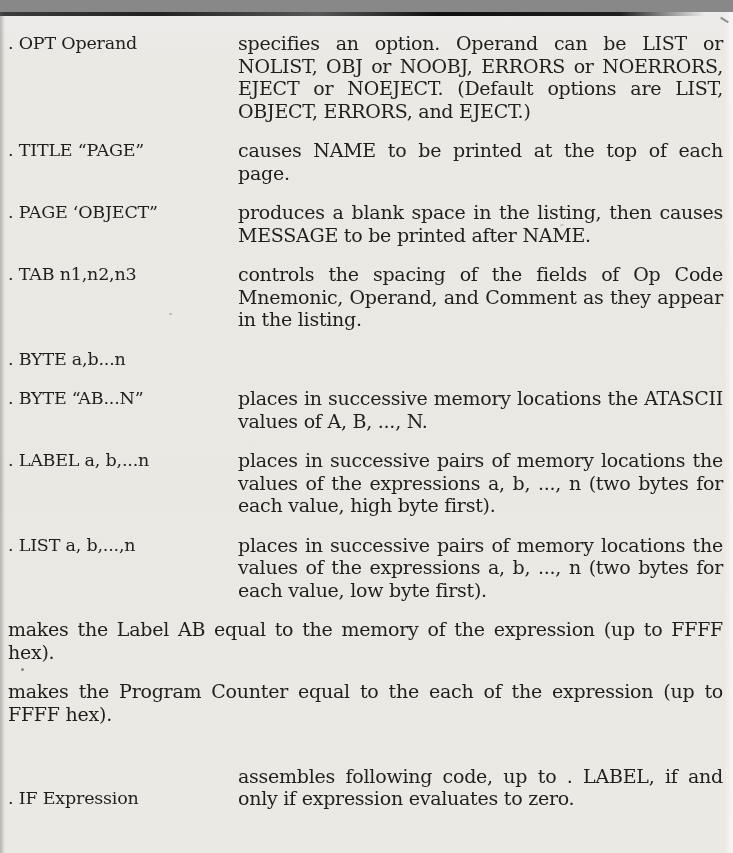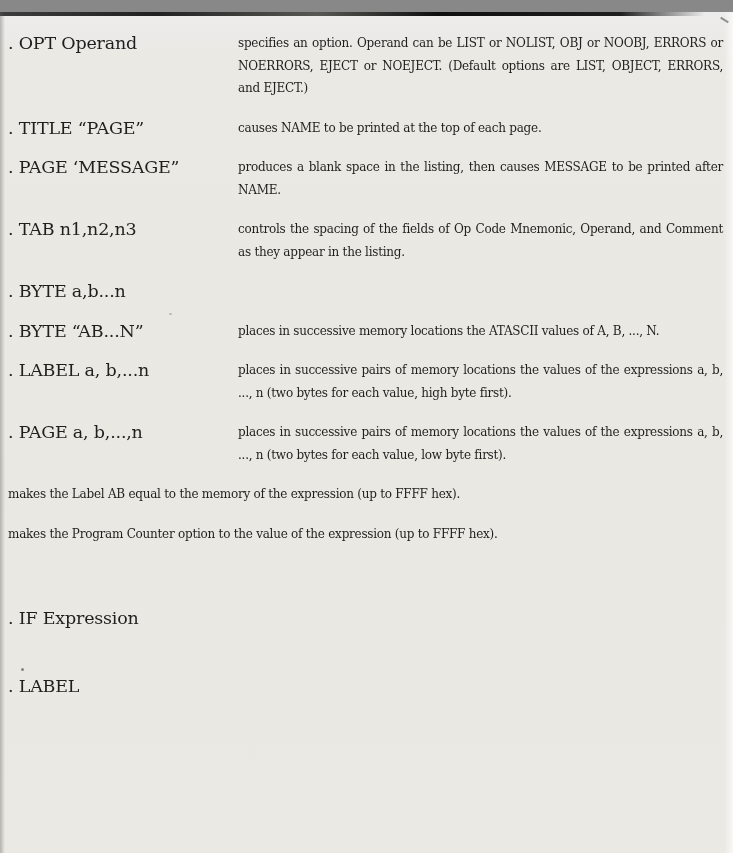--- a/index.html
+++ b/index.html
@@ -64,21 +64,21 @@
   .term {
     flex: none;
     width: 230px;
     font-size: 17.5px;
     line-height: 22.5px;
     letter-spacing: -0.2px;
     white-space: pre;
   }
   .desc {
     flex: 1;
-    font-size: 12px;
+    font-size: 19px;
     line-height: 22.5px;
     letter-spacing: -0.25px;
     text-align: justify;
   }
   .desc.offset-one-line { margin-top: 22.5px; }
 </style>
 </head>
 <body>
 
 <div class="page">
@@ -97,21 +97,21 @@
       <div class="term">. OPT Operand</div>
       <div class="desc">specifies an option. Operand can be LIST or NOLIST, OBJ or NOOBJ, ERRORS or NOERRORS, EJECT or NOEJECT. (Default options are LIST, OBJECT, ERRORS, and EJECT.)</div>
     </div>
 
     <div class="row">
       <div class="term">. TITLE “PAGE”</div>
       <div class="desc">causes NAME to be printed at the top of each page.</div>
     </div>
 
     <div class="row">
-      <div class="term">. PAGE ‘MESSAGE”</div>
+      <div class="term">. PAGE ‘OBJECT”</div>
       <div class="desc">produces a blank space in the listing, then causes MESSAGE to be printed after NAME.</div>
     </div>
 
     <div class="row">
       <div class="term">. TAB n1,n2,n3</div>
       <div class="desc">controls the spacing of the fields of Op Code Mnemonic, Operand, and Comment as they appear in the listing.</div>
     </div>
 
     <div class="row">
       <div class="term">. BYTE a,b...n</div>
@@ -121,33 +121,34 @@
       <div class="term">. BYTE “AB...N”</div>
       <div class="desc">places in successive memory locations the ATASCII values of A, B, ..., N.</div>
     </div>
 
     <div class="row">
       <div class="term">. LABEL a, b,...n</div>
       <div class="desc">places in successive pairs of memory locations the values of the expressions a, b, ..., n (two bytes for each value, high byte first).</div>
     </div>
 
     <div class="row">
-      <div class="term">. PAGE a, b,...,n</div>
+      <div class="term">. LIST a, b,...,n</div>
       <div class="desc">places in successive pairs of memory locations the values of the expressions a, b, ..., n (two bytes for each value, low byte first).</div>
     </div>
 
     <div class="row">
       <div class="desc">makes the Label AB equal to the memory of the expres­sion (up to FFFF hex).</div>
     </div>
 
     <div class="row">
-      <div class="desc">makes the Program Counter option to the value of the expression (up to FFFF hex).</div>
+      <div class="desc">makes the Program Counter equal to the each of the expression (up to FFFF hex).</div>
     </div>
 
     <div class="row">
       <div class="term">
         <div>. IF Expression</div>
         <div>. LABEL</div>
       </div>
+      <div class="desc offset-one-line">assembles following code, up to . LABEL, if and only if expression evaluates to zero.</div>
     </div>
 
   </div>
 </div>
 
 </body></html>

